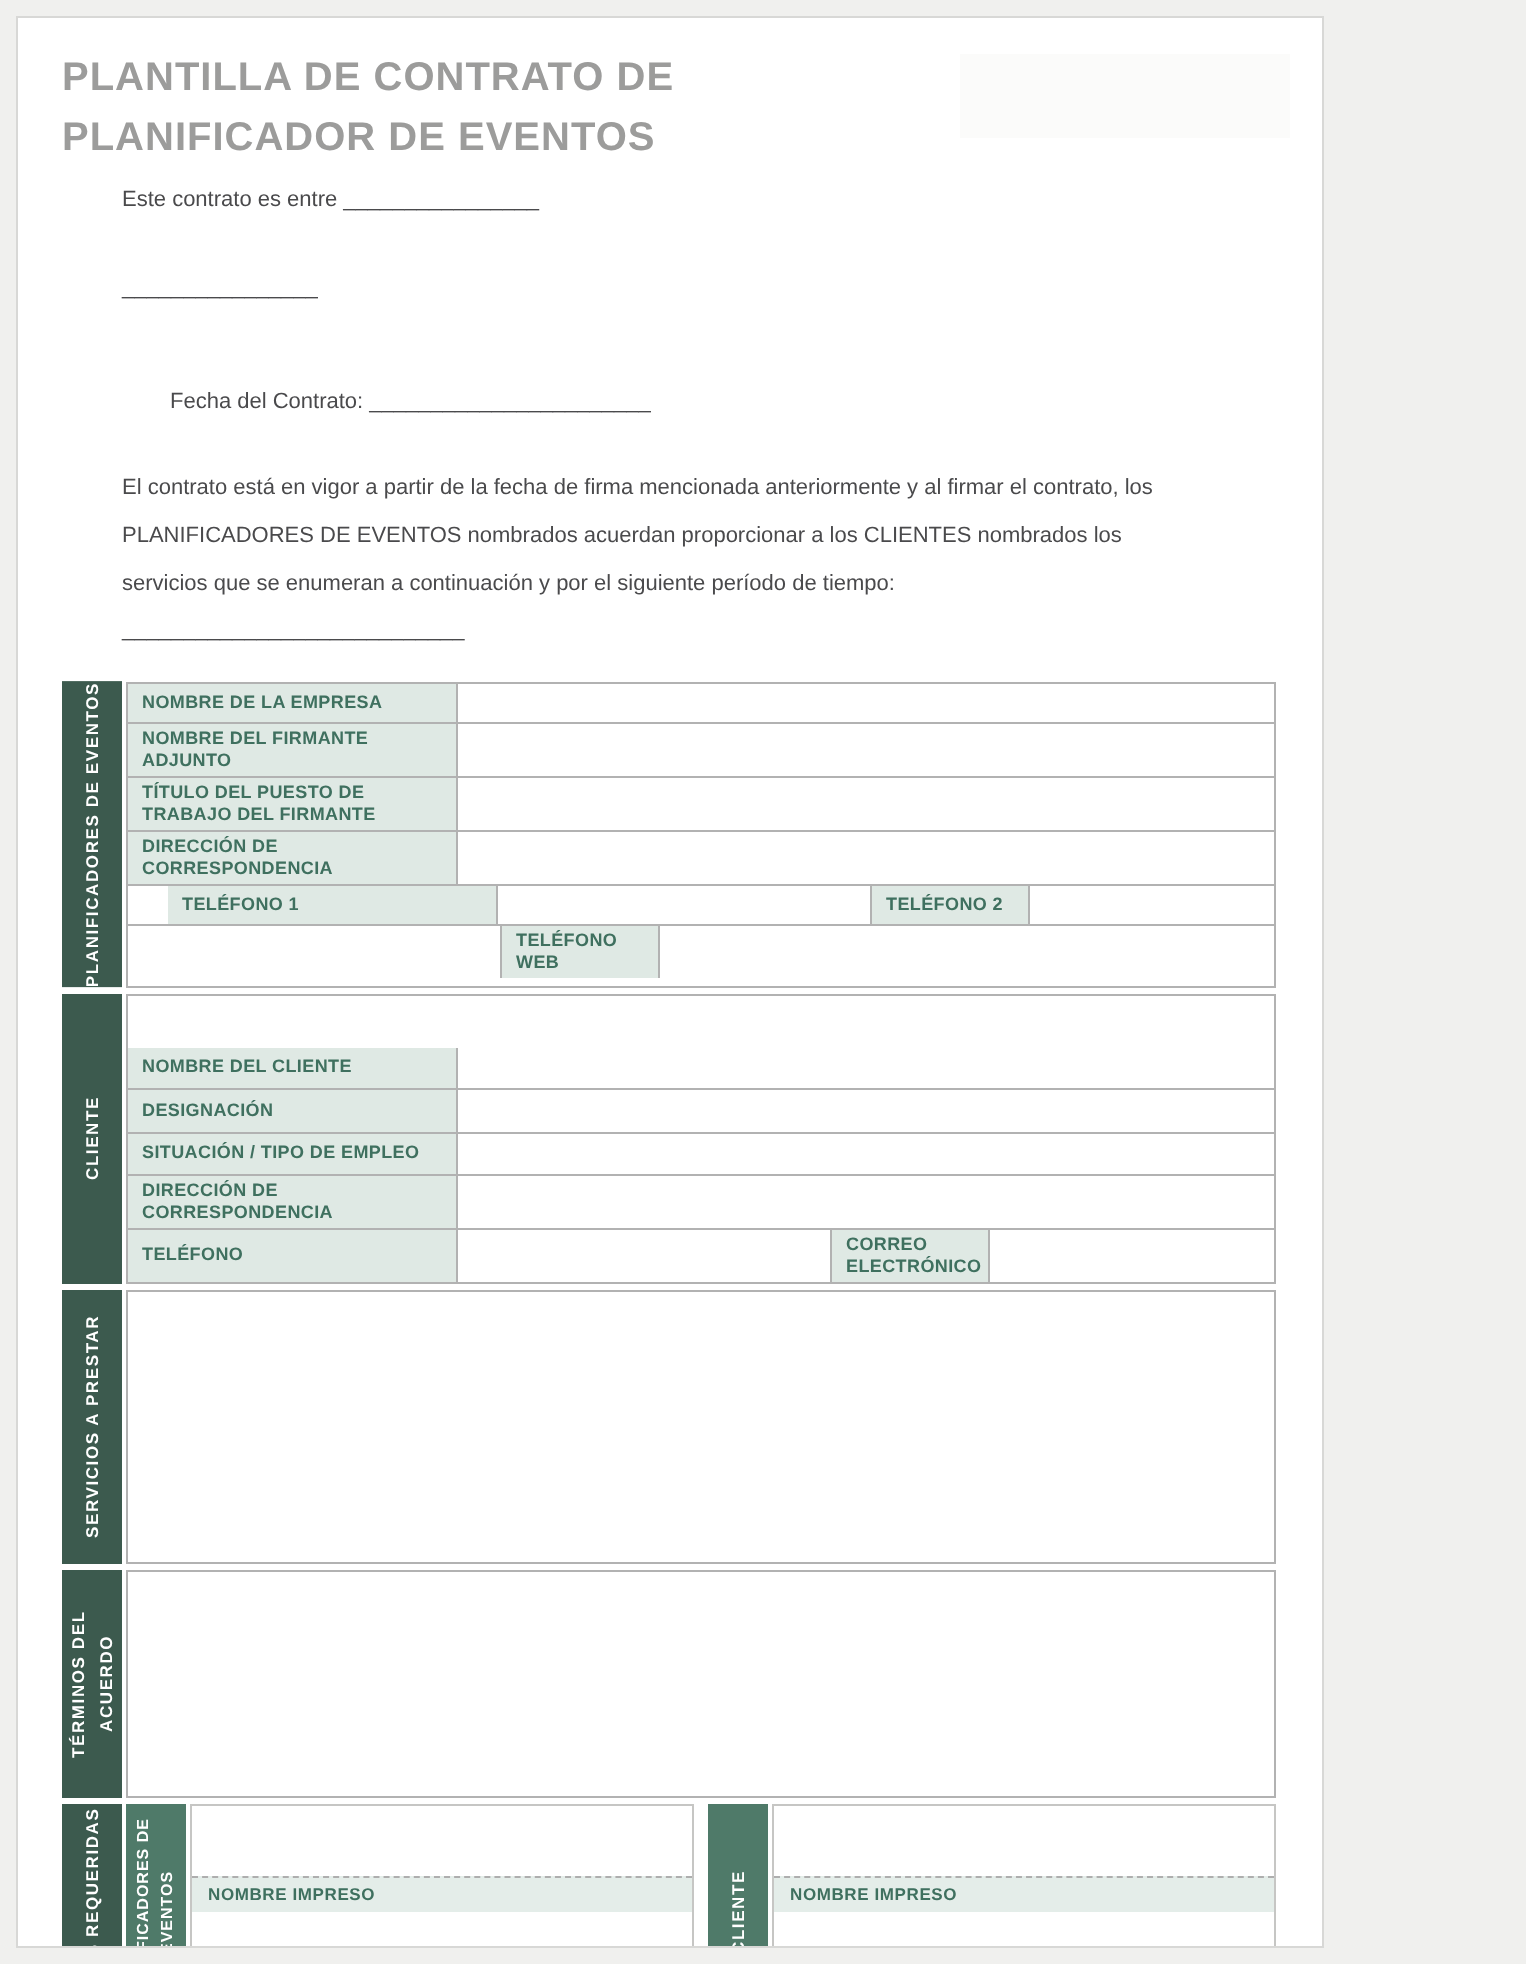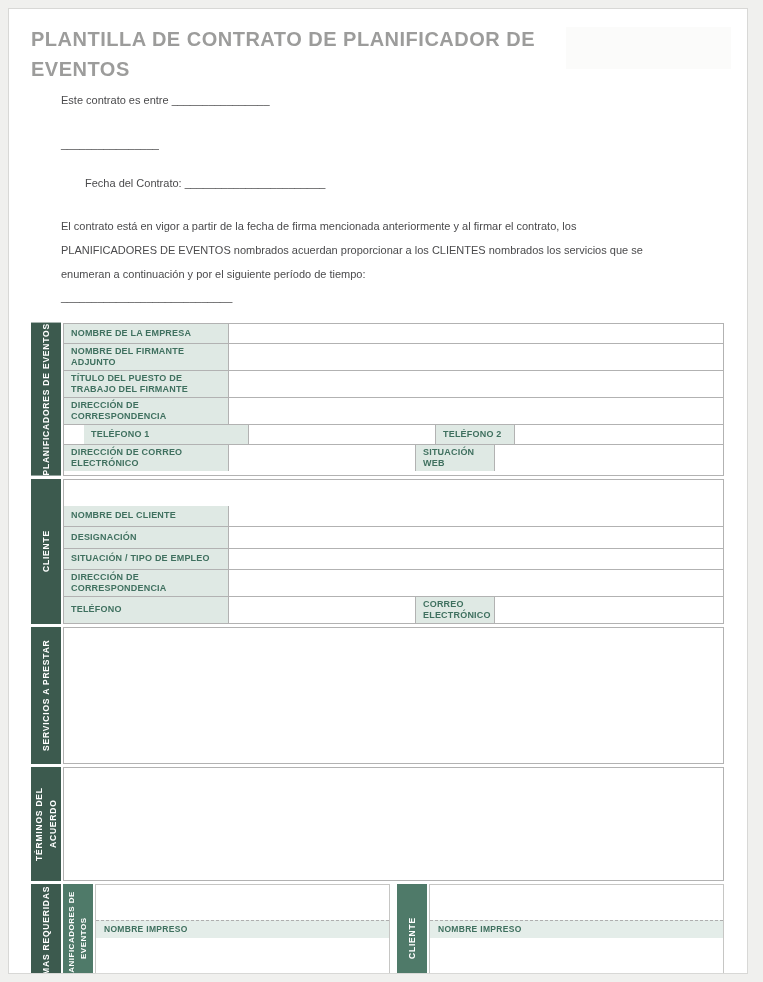--- a/index.html
+++ b/index.html
@@ -15,21 +15,21 @@
   }
   * { margin: 0; padding: 0; box-sizing: border-box; }
   html, body {
     width: 763px; height: 982px;
     background: var(--page-bg);
     font-family: "Liberation Sans", sans-serif;
   }
   .page {
     position: absolute;
     left: 8px; top: 8px;
-    width: 740px; height: 966px;
+    width: 654px; height: 966px;
     background: #ffffff;
     border: 1px solid #d8d8d6;
     overflow: hidden;
   }
   .doc-title {
     margin: 15px 180px 0 22px;
     font-size: 20px;
     line-height: 30px;
     font-weight: bold;
     letter-spacing: 0.5px;
@@ -42,21 +42,21 @@
     background: #fbfbfa;
   }
   .intro {
     margin-left: 52px;
     margin-right: 60px;
     font-size: 11px;
     color: var(--body-text);
   }
   .intro .line1 { margin-top: 10px; }
   .intro .line2 { margin-top: 32px; }
-  .intro .date-line { margin-top: 27px; padding-left: 24px; }
+  .intro .date-line { margin-top: 45px; padding-left: 24px; }
   .intro .paragraph { margin-top: 25px; line-height: 24px; max-width: 610px; }
   .intro .period-blank { margin-top: 5px; }
 
   .form-area { margin: 20px 23px 0 22px; }
 
   .section { display: flex; margin-bottom: 3px; }
   .vlabel {
     width: 30px;
     flex: 0 0 30px;
     margin-right: 2px;
@@ -184,23 +184,22 @@
           <div class="lcell w165">DIRECCIÓN DE CORRESPONDENCIA</div>
           <div class="vcell grow"></div>
         </div>
         <div class="row">
           <div class="lcell w165">TELÉFONO 1</div>
           <div class="vcell mid w187"></div>
           <div class="lcell w79">TELÉFONO 2</div>
           <div class="vcell grow"></div>
         </div>
         <div class="row">
-          <div class="lcell w165">DIRECCIÓN DE CORREO ELECTRÓNICO</div>
           <div class="vcell mid w187"></div>
-          <div class="lcell w79">SITUACIÓN WEB</div>
+          <div class="lcell w79">TELÉFONO WEB</div>
           <div class="vcell grow"></div>
         </div>
       </div>
     </div>
 
     <div class="section">
       <div class="vlabel">CLIENTE</div>
       <div class="tbl sec-client">
         <div class="row">
           <div class="lcell w165">NOMBRE DEL CLIENTE</div>

